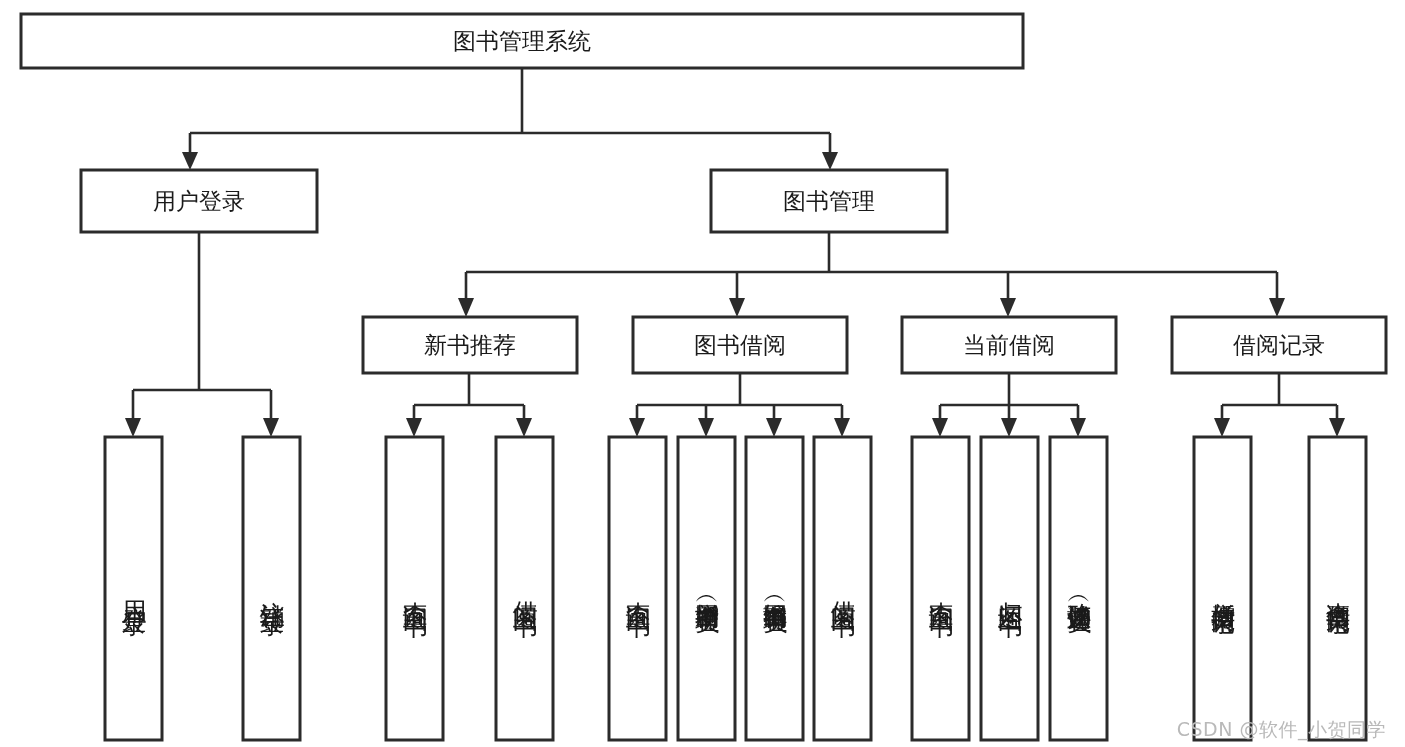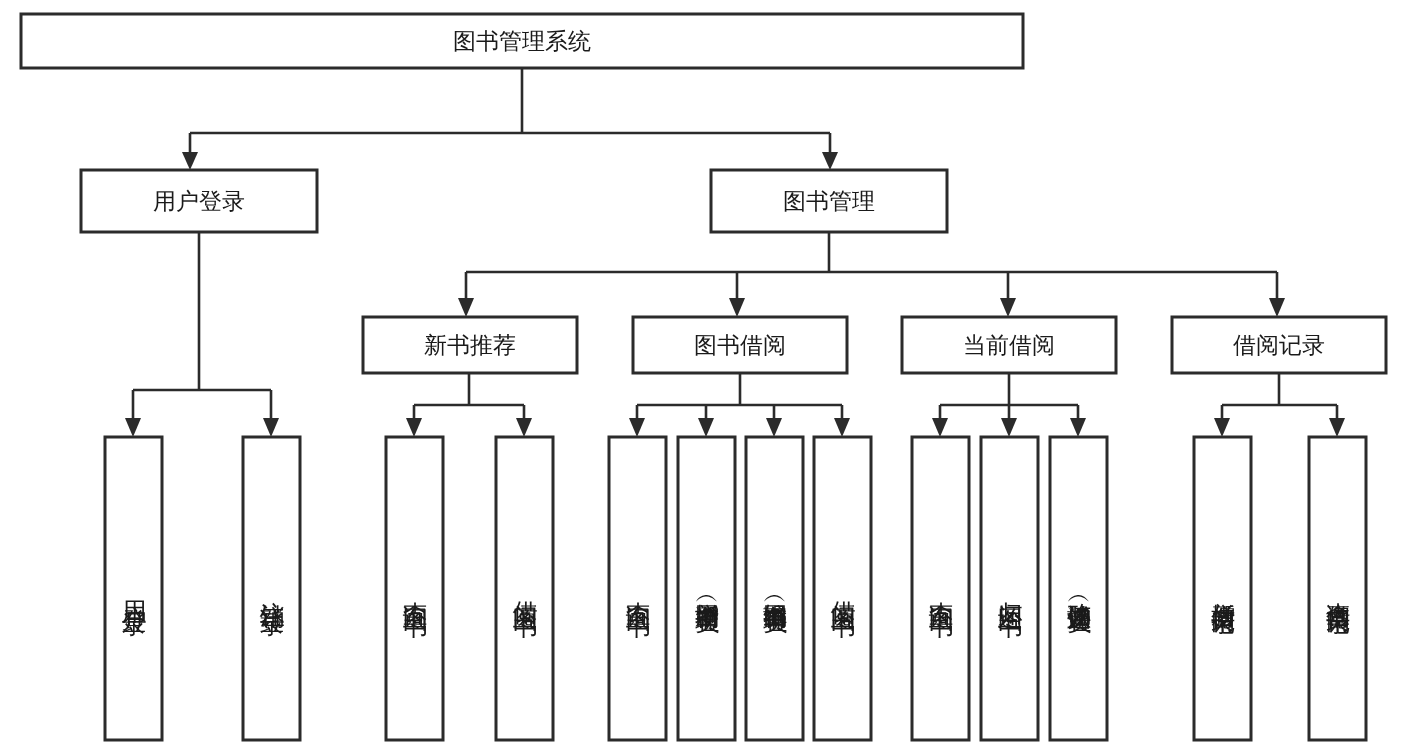--- a/index.html
+++ b/index.html
@@ -209,13 +209,14 @@
   <div class="vlabel" style="left:912px; top:437px; width:57px; height:303px;">查询图书</div>
 
   <div class="vlabel" style="left:981px; top:437px; width:57px; height:303px;">归还图书</div>
 
   <div class="vlabel" style="left:1050px; top:437px; width:57px; height:303px; font-size:24px; letter-spacing:1px;">确认归还（管理员）</div>
 
   <div class="vlabel" style="left:1194px; top:437px; width:57px; height:303px; font-size:24px; letter-spacing:2px;">新增借阅记录</div>
 
   <div class="vlabel" style="left:1309px; top:437px; width:57px; height:303px; font-size:24px; letter-spacing:2px;">查询借阅记录</div>
 
+  <div class="watermark">CSDN @软件_小贺同学</div>
 </div>
 
 </body></html>

